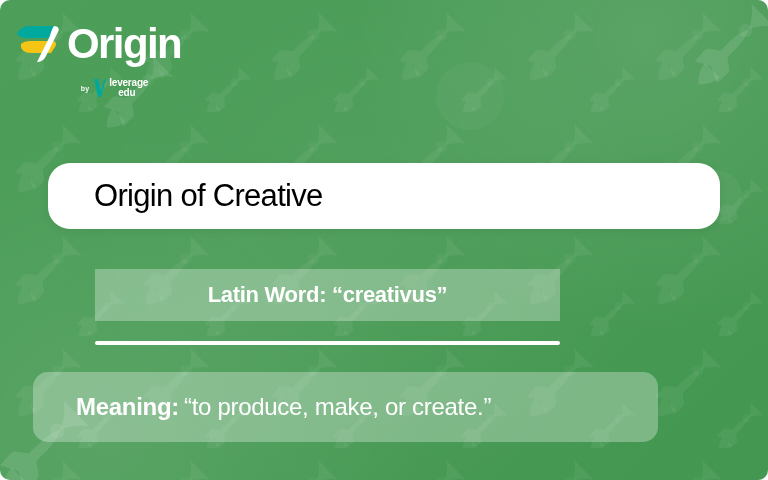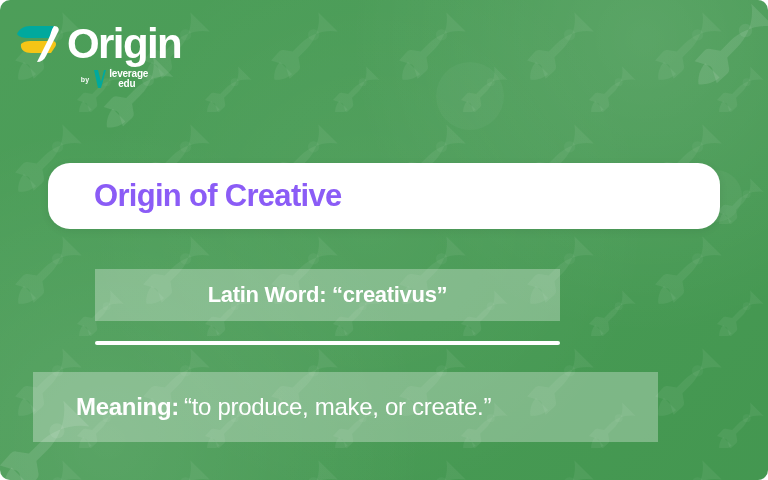--- a/index.html
+++ b/index.html
@@ -57,21 +57,21 @@
     font-weight: 700;
     letter-spacing: -1.6px;
     line-height: 1;
     margin-left: 1px;
   }
   #logo-sub {
     display: flex;
     align-items: center;
     justify-content: center;
     gap: 4px;
-    margin-top: 3px;
+    margin-top: 12px;
     margin-left: 26px;
   }
   #logo-sub-by {
     color: #ffffff;
     font-size: 7px;
     font-weight: 700;
     opacity: .95;
     letter-spacing: .1px;
   }
   #logo-sub-brand {
@@ -96,23 +96,23 @@
     width: 672px;
     height: 66px;
     background: #ffffff;
     border-radius: 22px;
     box-shadow: 0 2px 8px rgba(0,0,0,0.07);
     display: flex;
     align-items: center;
     z-index: 3;
   }
   #page-title {
-    color: #8b5cf6;
+    color: #000000;
     font-size: 31px;
-    font-weight: 700;
+    font-weight: 400;
     letter-spacing: -0.7px;
     padding-left: 46px;
   }
 
   
   #latin-bar {
     position: absolute;
     left: 95px;
     top: 269px;
     width: 465px;
@@ -147,20 +147,21 @@
   #meaning-bar {
     position: absolute;
     left: 33px;
     top: 372px;
     width: 625px;
     height: 70px;
     background: rgba(255,255,255,0.30);
     display: flex;
     align-items: center;
     z-index: 3;
+    border-radius: 15px;
   }
   #meaning-inner {
     padding-left: 43px;
     color: #ffffff;
     font-size: 24px;
     letter-spacing: -0.3px;
     white-space: nowrap;
   }
   #meaning-label {
     font-weight: 700;

